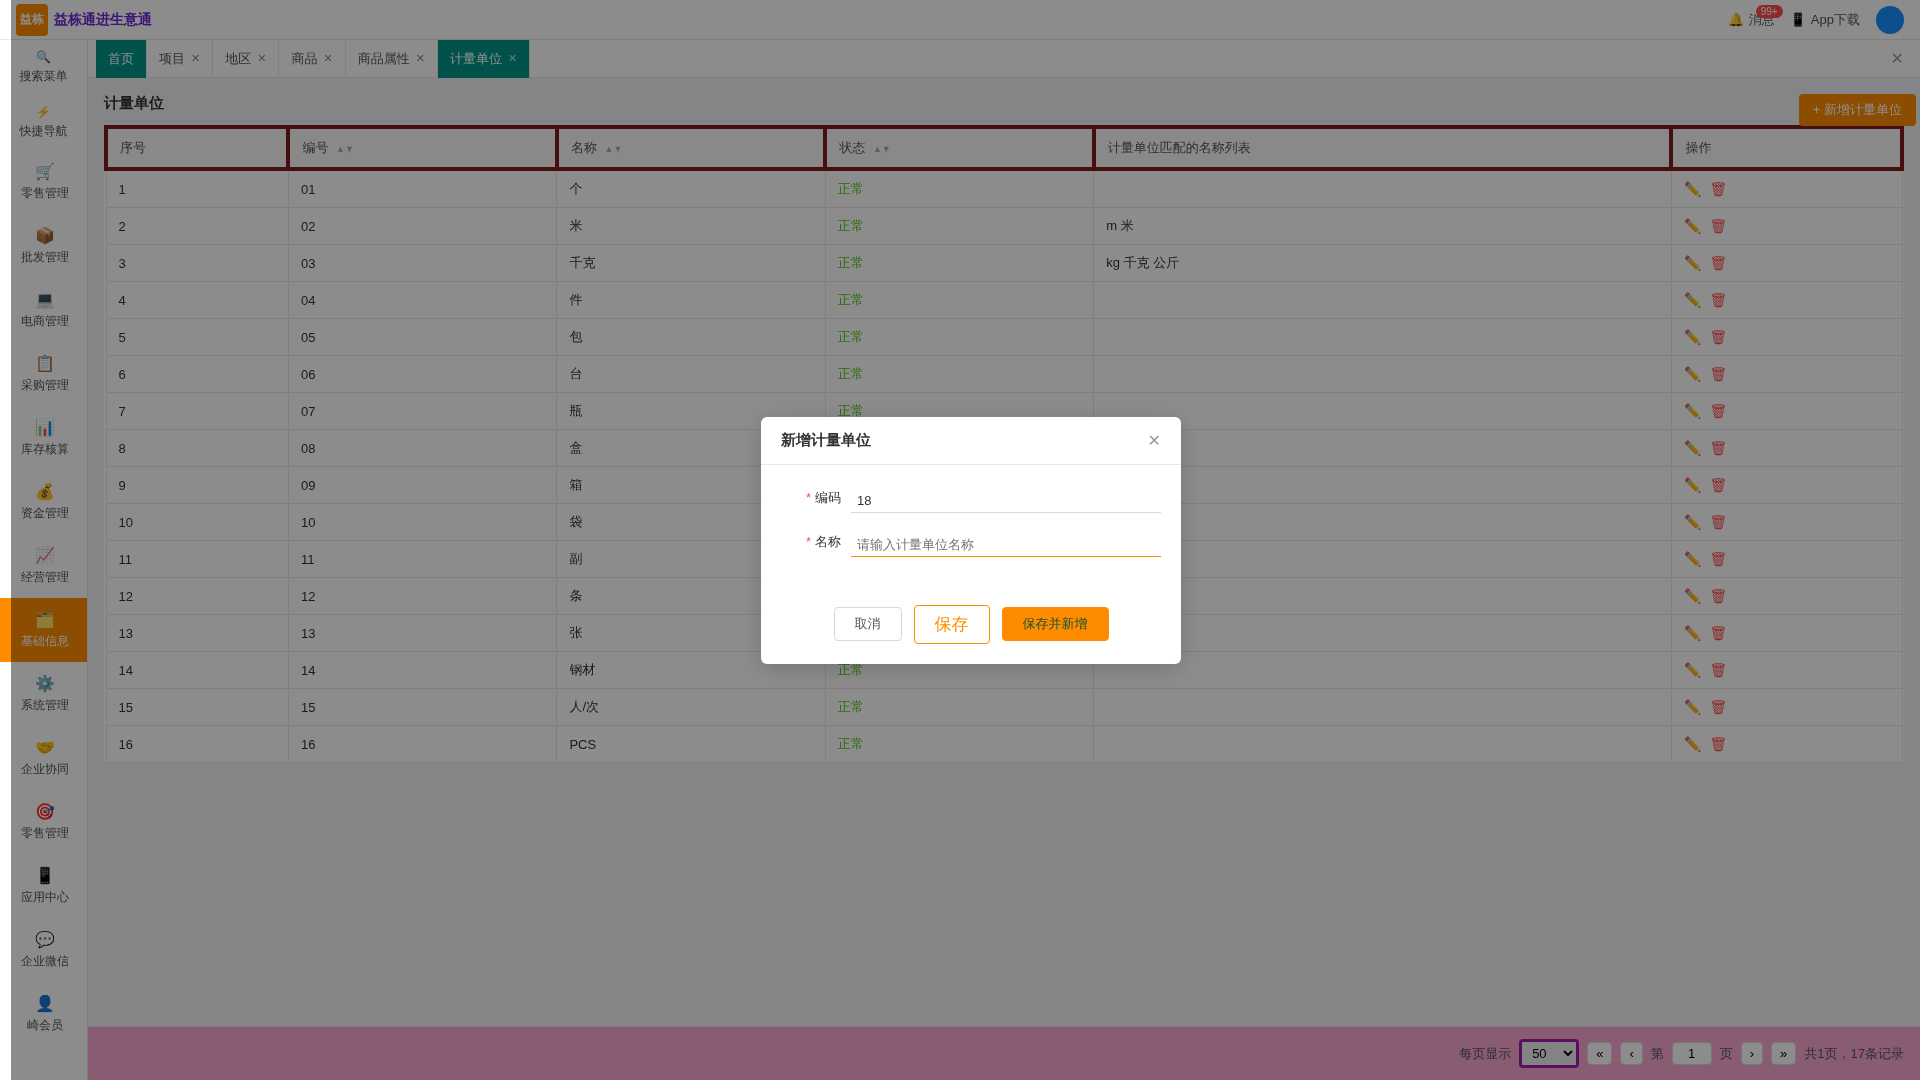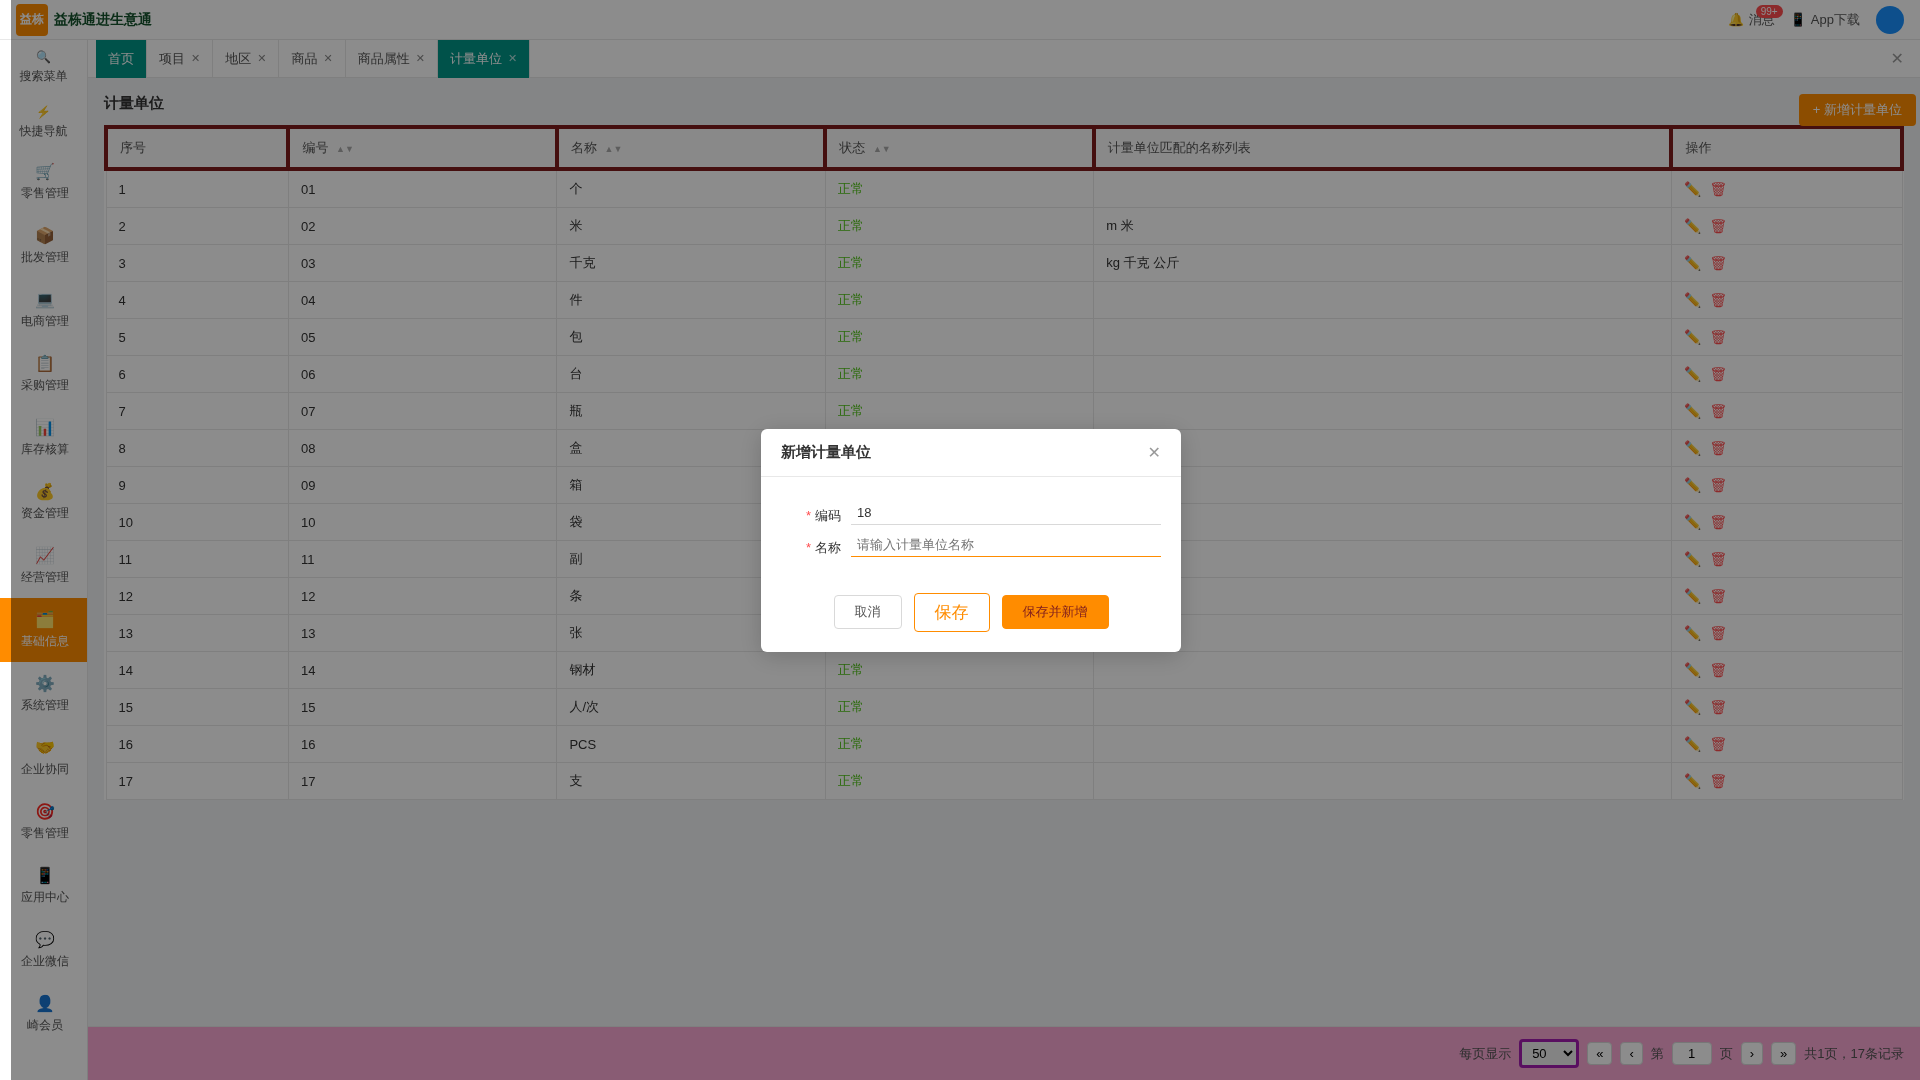--- a/index.html
+++ b/index.html
@@ -3,21 +3,21 @@
   <meta charset="utf-8">
   <style>
     * { margin: 0; padding: 0; box-sizing: border-box; }
     body { font-family: 'Microsoft YaHei', Arial, sans-serif; font-size: 13px; background: #f0f2f5; color: #333; width: 1920px; height: 1080px; overflow: hidden; }
 
     
     .topbar { height: 40px; background: #fff; display: flex; align-items: center; justify-content: space-between; padding: 0 16px; border-bottom: 1px solid #e8e8e8; }
     .topbar-left { display: flex; align-items: flex-start; gap: 8px; }
     .logo-area { display: flex; align-items: center; gap: 6px; }
     .logo-icon { width: 32px; height: 32px; background: #ff8c00; border-radius: 4px; display: flex; align-items: center; justify-content: center; color: white; font-weight: bold; font-size: 12px; }
-    .logo-text { color: #14532d; font-weight: bold; font-size: 14px; }
+    .logo-text { color: #6d28d9; font-weight: bold; font-size: 14px; }
     .topbar-right { display: flex; align-items: center; gap: 16px; }
     .notification-btn { display: flex; align-items: center; gap: 4px; font-size: 13px; color: #555; position: relative; }
     .badge { background: #ff4d4f; color: white; border-radius: 10px; font-size: 10px; padding: 1px 5px; position: absolute; top: -6px; right: -8px; }
     .app-download { display: flex; align-items: center; gap: 4px; font-size: 13px; color: #555; }
     .avatar { width: 28px; height: 28px; background: #1890ff; border-radius: 50%; }
 
     
     .layout { display: flex; height: calc(1080px - 40px); }
 
     
@@ -63,29 +63,29 @@
 
     
     .overlay { position: fixed; top: 0; left: 11px; width: 100%; height: 100%; background: rgba(0,0,0,0.45); z-index: 100; display: flex; align-items: center; justify-content: center; }
 
     
     .modal { background: #fff; border-radius: 6px; width: 420px; box-shadow: 0 4px 24px rgba(0,0,0,0.18); }
     .modal-header { padding: 14px 20px; border-bottom: 1px solid #e8e8e8; display: flex; align-items: center; justify-content: space-between; }
     .modal-title { font-size: 15px; font-weight: bold; color: #333; }
     .modal-close { cursor: pointer; color: #999; font-size: 16px; border: none; background: none; }
     .modal-body { padding: 24px 20px 16px; }
-    .form-row { display: flex; align-items: flex-end; margin-bottom: 8px; }
+    .form-row { display: flex; align-items: flex-start; margin-bottom: 20px; }
     .form-label { width: 60px; text-align: right; font-size: 13px; color: #333; }
     .required-star { color: #ff4d4f; margin-right: 4px; }
     .form-input { flex: 1; border: none; border-bottom: 1px solid #d9d9d9; padding: 4px 6px; font-size: 13px; outline: none; color: #333; margin-left: 10px; }
     .form-input.name-input { border-bottom-color: #ff8c00; }
     .modal-footer { padding: 12px 20px 20px; display: flex; align-items: center; justify-content: center; gap: 12px; }
     .btn-cancel { border: 1px solid #d9d9d9; background: #fff; color: #555; padding: 7px 20px; border-radius: 4px; cursor: pointer; font-size: 13px; }
     .btn-save { background: #fff; color: #ff8c00; border: 1px solid #ff8c00; padding: 7px 20px; border-radius: 4px; cursor: pointer; font-size: 17px; }
-    .btn-save-new { background: #ff8c00; color: #7f1d1d; border: 1px solid #ff8c00; padding: 7px 20px; border-radius: 4px; cursor: pointer; font-size: 13px; }
+    .btn-save-new { background: #ff8c00; color: #14532d; border: 1px solid #ff8c00; padding: 7px 20px; border-radius: 4px; cursor: pointer; font-size: 13px; }
 
     .sort-arrows { display: inline-flex; flex-direction: column; margin-left: 4px; font-size: 9px; color: #aaa; line-height: 1; }
   </style>
 </head>
 <body>
 
 <div class="topbar">
   <div class="topbar-left">
     <div class="logo-area">
       <div class="logo-icon">益栋</div>
@@ -431,33 +431,20 @@
       <td>PCS</td>
       <td><span class="status-normal">正常</span></td>
       <td></td>
       <td>
         <div class="action-btns">
           <span class="edit-btn">✏️</span>
           <span class="del-btn">🗑</span>
         </div>
       </td>
     </tr>
-            <tr>
-      <td>17</td>
-      <td>17</td>
-      <td>支</td>
-      <td><span class="status-normal">正常</span></td>
-      <td></td>
-      <td>
-        <div class="action-btns">
-          <span class="edit-btn">✏️</span>
-          <span class="del-btn">🗑</span>
-        </div>
-      </td>
-    </tr>
           </tbody>
       </table>
     </div>
 
     <div class="pagination">
       <span>每页显示</span>
       <select class="page-size-select">
         <option>50</option>
         <option>20</option>
         <option>100</option>

